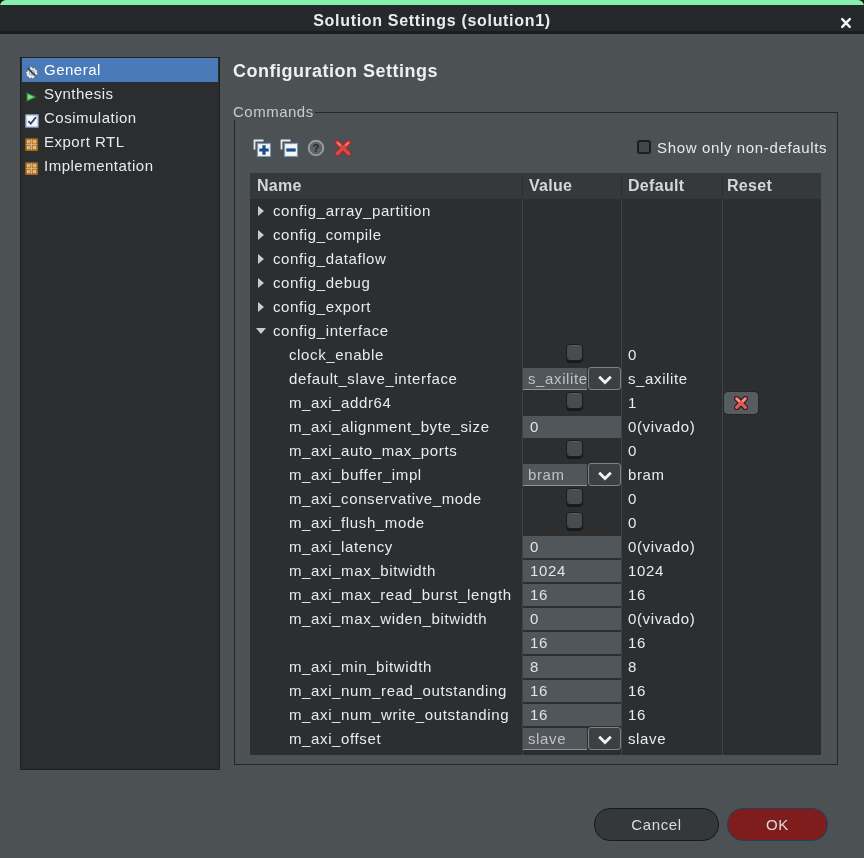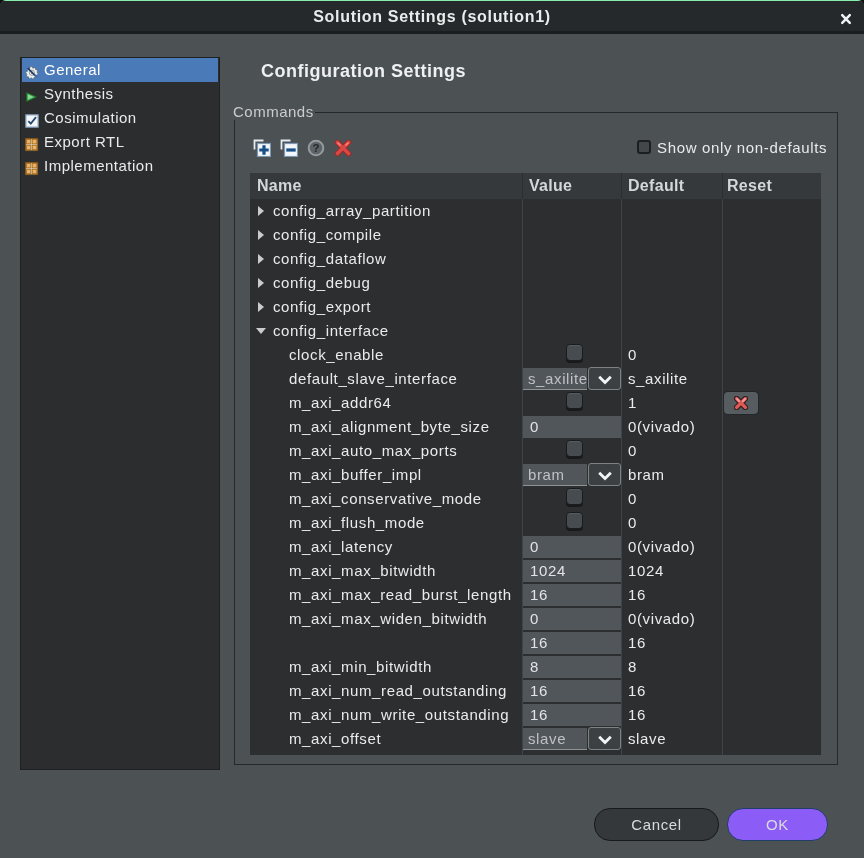--- a/index.html
+++ b/index.html
@@ -1,37 +1,37 @@
 <!DOCTYPE html>
 <html><head>
 <meta charset="utf-8">
 <style>
 html,body{margin:0;padding:0;background:#0b0d0e;}
 *{box-sizing:border-box;}
 #win{position:relative;width:864px;height:858px;background:#4c5154;
   font-family:"Liberation Sans",sans-serif;color:#e9ebed;overflow:hidden;
   border-radius:6px 6px 0 0;}
 #title{position:absolute;left:0;top:0;width:864px;height:31px;background:#26292c;
-  border-top:1px solid #86efac;}
+  border-top:5px solid #86efac;}
 #seam{position:absolute;left:0;top:31px;width:864px;height:3px;background:#1b1e20;}
 #title .t{position:absolute;left:0;right:0;top:7px;text-align:center;
   font-weight:bold;font-size:16px;letter-spacing:0.68px;color:#e9ebec;}
 #closex{position:absolute;right:10px;top:10px;width:16px;height:16px;}
 
 #side{position:absolute;left:20px;top:57px;width:200px;height:713px;
   background:#2b2d2e;border:1px solid #1e2021;}
 .srow{position:relative;height:24px;font-size:15px;letter-spacing:0.5px;line-height:24px;}
 .srow .ic{position:absolute;left:3px;top:5px;width:14px;height:14px;}
 .srow .ic svg{width:14px;height:14px;}
 .srow .tx{position:absolute;left:22px;top:0;}
 .srow.sel{background:#4a7ab8;color:#ffffff;padding-left:23px;}
 #side .srows{position:absolute;left:1px;top:0px;right:1px;}
 
 #chead{position:absolute;left:233px;top:61px;font-weight:bold;font-size:18px;
-  letter-spacing:0.5px;color:#eef0f1;margin-left:28px;}
+  letter-spacing:0.5px;color:#eef0f1;}
 
 #gbox{position:absolute;left:234px;top:112px;width:604px;height:653px;
   border:1px solid #26292b;}
 #glabel{position:absolute;left:233px;top:104px;height:16px;background:#4c5154;
   padding-right:1px;font-size:15px;letter-spacing:0.5px;color:#caccce;line-height:16px;}
 
 .tbi{position:absolute;top:139px;width:18px;height:18px;}
 #showcb{position:absolute;left:637px;top:140px;width:14px;height:14px;
   border:2px solid #1c1f21;border-radius:3px;background:#43474a;}
 #showlb{position:absolute;left:657px;top:139px;font-size:15px;letter-spacing:0.65px;color:#e8eaeb;}
@@ -60,21 +60,21 @@
 .r .cbtn{position:absolute;left:338px;top:0px;width:33px;height:23px;background:#3c4043;
   border:1px solid #7d8285;border-radius:3px;}
 .r .cbtn svg{position:absolute;left:8px;top:7px;}
 .r .rst{position:absolute;left:474px;top:1px;width:34px;height:22px;background:#565c5f;
   border-radius:4px;box-shadow:0 0 0 1px #232628;}
 .r .rst svg{position:absolute;left:10px;top:4px;}
 
 .btn{position:absolute;top:808px;height:33px;border-radius:16px;
   font-size:15px;letter-spacing:0.6px;color:#d9dcdd;text-align:center;line-height:31px;}
 #cancel{left:594px;width:125px;background:#34383b;border:1px solid #17191b;}
-#ok{left:727px;width:101px;background:#8b5cf6;border:1px solid #1f3f66;}
+#ok{left:727px;width:101px;background:#7f1d1d;border:1px solid #1f3f66;}
 </style>
 </head>
 <body>
 <div id="win">
   <div id="seam"></div>
   <div id="title">
       <span class="t">Solution Settings (solution1)</span>
     <svg id="closex" viewBox="0 0 16 16">
         <path d="M4.2 4.2 L11.8 11.8 M11.8 4.2 L4.2 11.8" stroke="#f0f2f3" stroke-width="2.5" stroke-linecap="round"></path>
       </svg>

